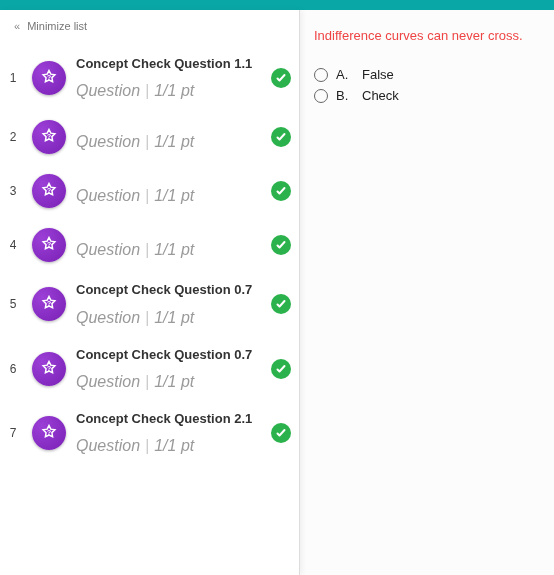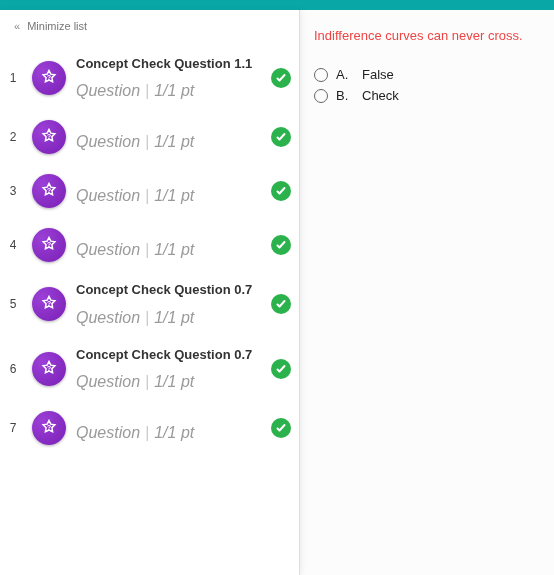--- a/index.html
+++ b/index.html
@@ -247,20 +247,21 @@
         </div>
         <div class="qitem">
           <div class="qnum">7</div>
           <div class="qicon">
             <svg viewBox="0 0 24 24">
               <path fill="none" stroke="#fff" stroke-width="2" d="M12 2l2.4 4.9 5.4.8-3.9 3.8.9 5.4L12 14.9 7.2 17l.9-5.4L4.2 7.7l5.4-.8z"></path>
               <text x="12" y="15" text-anchor="middle" font-size="9" fill="#fff" font-weight="bold">?</text>
             </svg>
           </div>
           <div class="qtext">
+            <div class="qtitle">Concept Check Question 2.1</div>
             <div class="qmeta"><span>Question</span><span class="sep">|</span><span>1/1 pt</span></div>
           </div>
           <div class="status">
             <svg viewBox="0 0 24 24">
               <path fill="none" stroke="#fff" stroke-width="4" stroke-linecap="round" stroke-linejoin="round" d="M5 13l4 4 10-11"></path>
             </svg>
           </div>
         </div>
       </div>
   </div>

